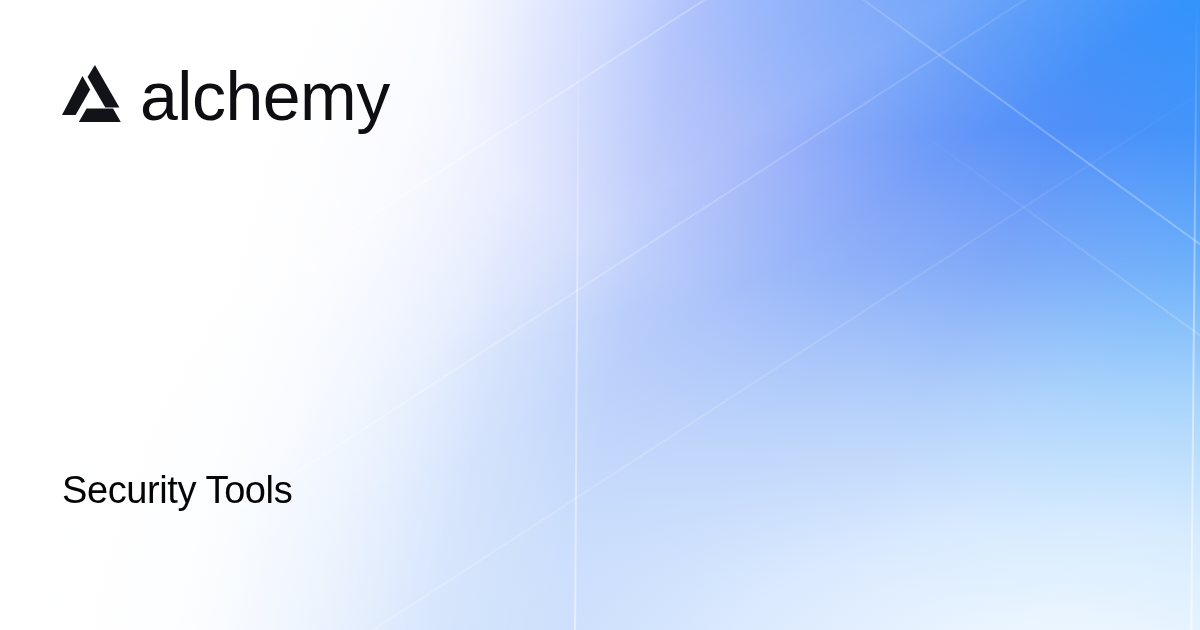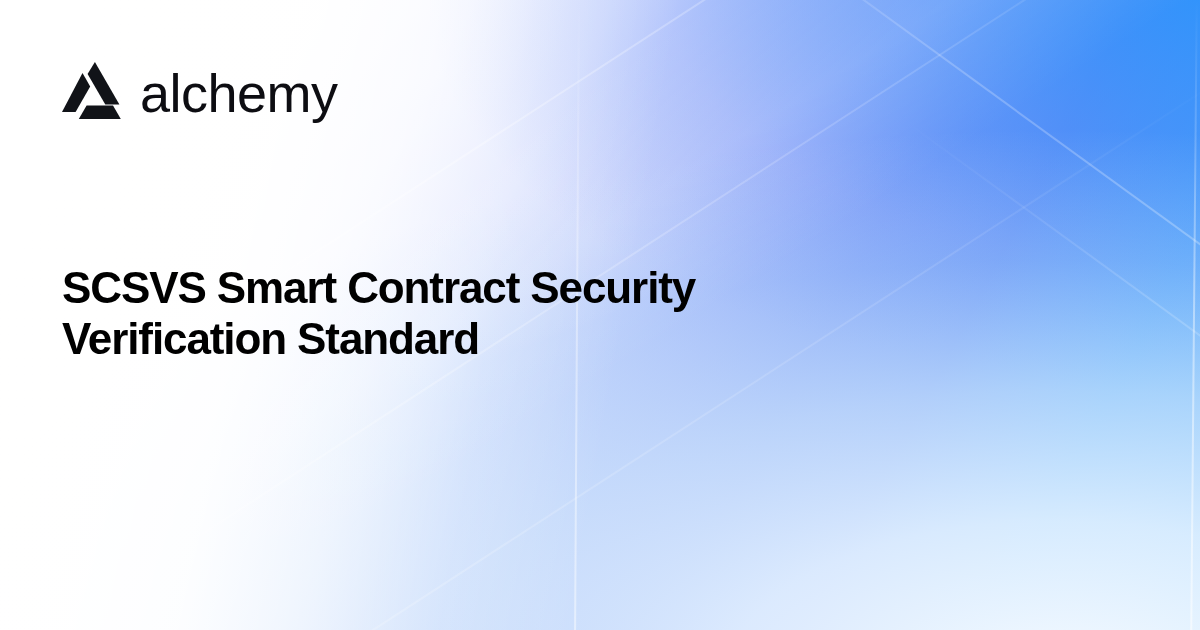--- a/index.html
+++ b/index.html
@@ -158,21 +158,21 @@
   .brand {
     position: absolute;
     left: 62px;
     top: 62px;
     display: flex;
     align-items: center;
     gap: 16px;
   }
   .brand-mark { display: block; }
   .brand-word {
-    font-size: 54px;
+    font-size: 68px;
     line-height: 1;
     letter-spacing: -0.5px;
     color: #0d0d12;
     font-weight: 400;
     white-space: nowrap;
   }
 
   .headline {
     position: absolute;
     left: 62px;
@@ -234,19 +234,19 @@
           <path d="M20.5 11.0 L28.2 24.6 L13.6 50.0 L0.0 50.0 Z" fill="#111318"></path>
 
           <path d="M32.9 0.0 L57.4 42.6 L43.3 42.6 L25.6 11.9 Z" fill="#111318"></path>
 
           <path d="M24.6 43.4 L51.0 43.4 L58.8 57.0 L16.8 57.0 Z" fill="#111318"></path>
         </svg>
       </span>
       <span class="brand-word">alchemy</span>
     </div>
 
-    <h1 class="headline">SCSVS Smart Contract Security Verification Standard</h1>
 
     <div class="subtitle">
+      <div class="subtitle-line">Security Tools</div>
     </div>
 
   </div>
 </div>
 
 </body></html>

